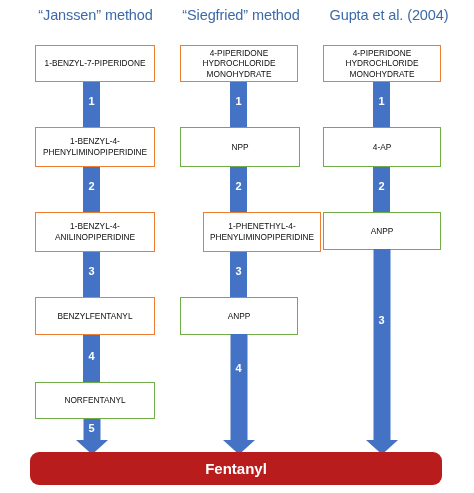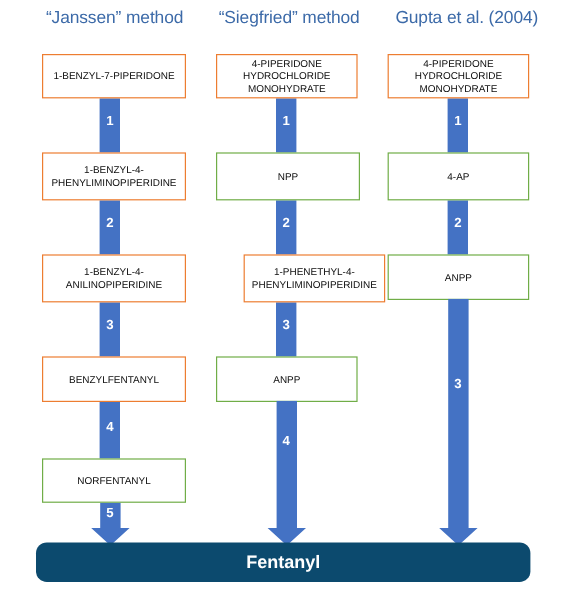--- a/index.html
+++ b/index.html
@@ -66,21 +66,21 @@
     z-index: 3;
   }
 
   
   .arrow { position: absolute; z-index: 1; }
   .arrow svg { display: block; }
 
   
   #fentanyl-bar {
     position: absolute;
-    background: #0c4a6e;
+    background: #b91c1c;
     border-radius: 9px;
     display: flex;
     align-items: center;
     justify-content: center;
     color: #ffffff;
     font-size: 15px;
     font-weight: bold;
     z-index: 4;
   }
 </style>

